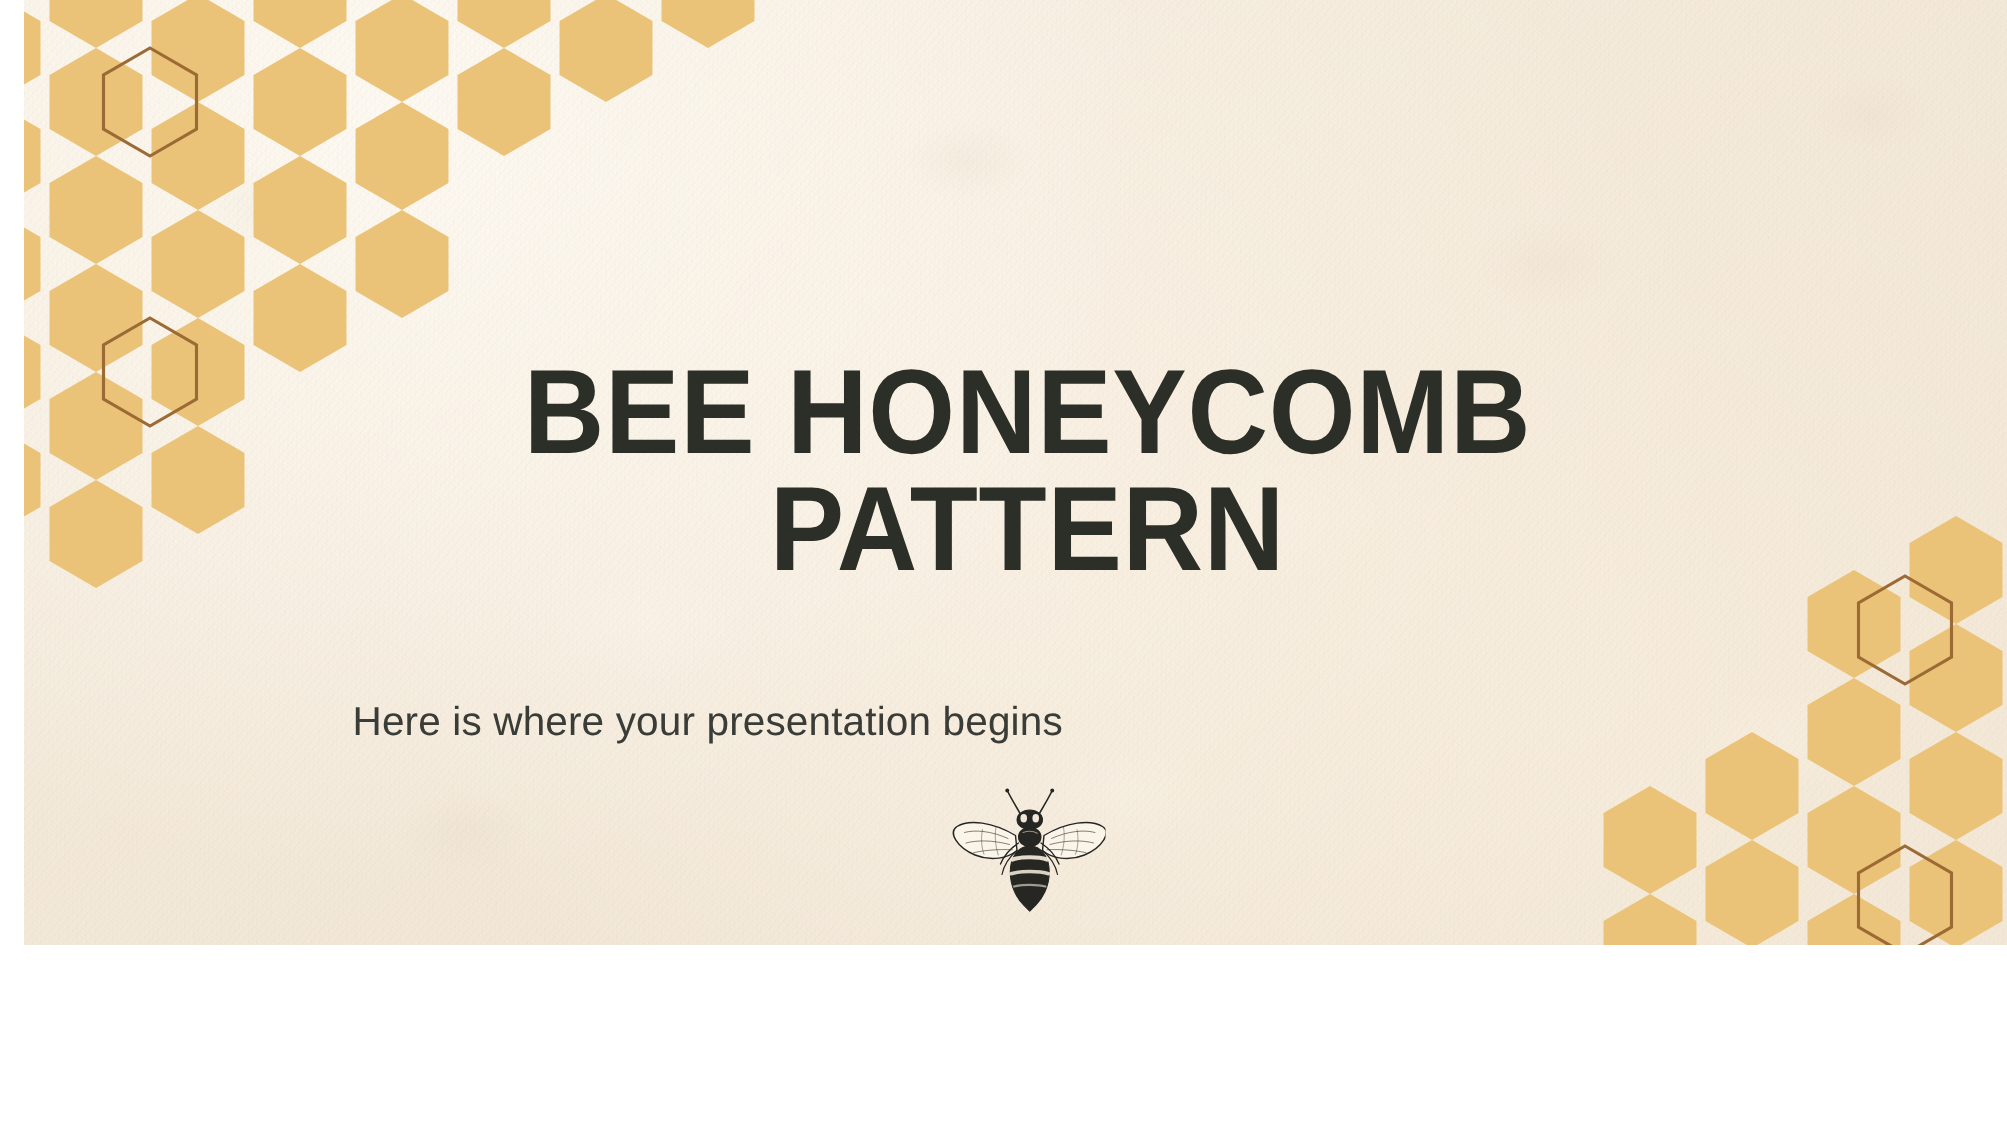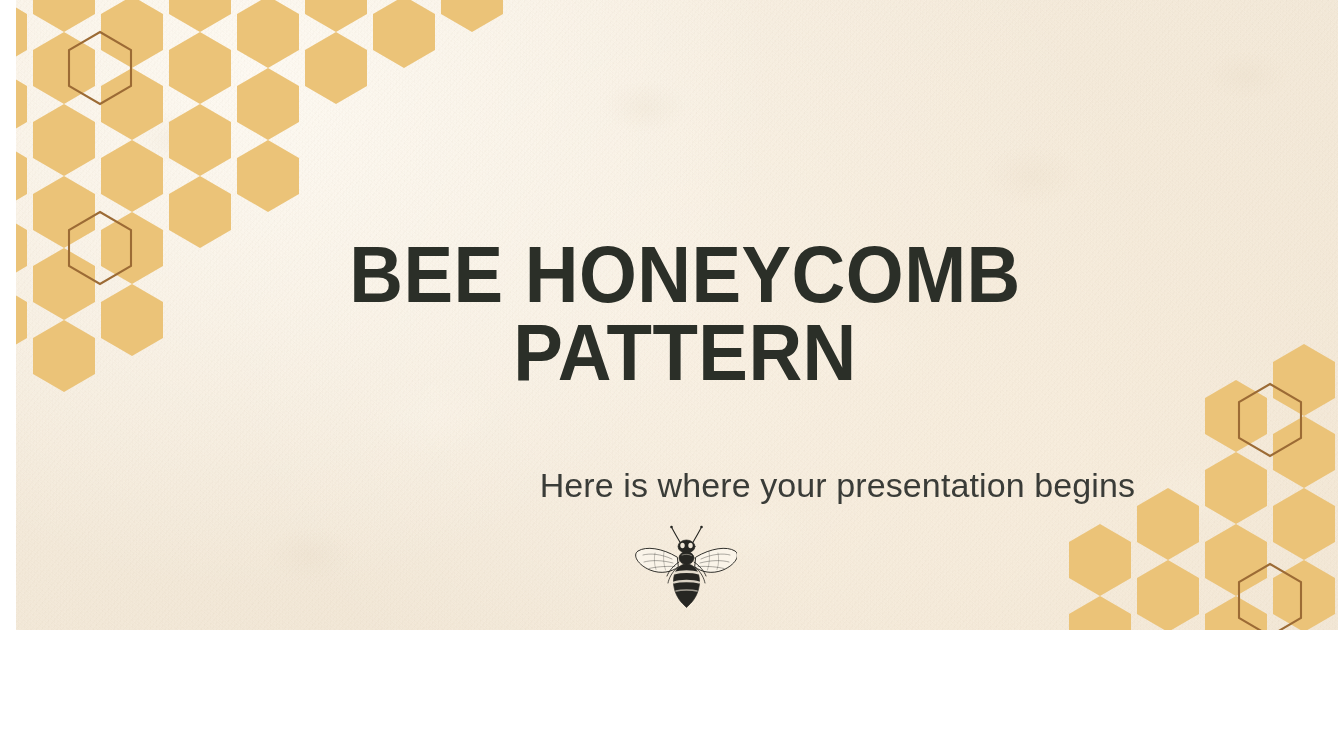--- a/index.html
+++ b/index.html
@@ -122,24 +122,24 @@
     white-space: pre-line;
   }
 
   .slide-subtitle {
     position: absolute;
     left: 50%;
     top: 466px;
     transform: translateX(-50%);
     margin: 0;
     width: 900px;
-    text-align: right;
+    text-align: left;
     font-family: "Liberation Sans", sans-serif;
     font-weight: 400;
-    font-size: 34px;
+    font-size: 27px;
     letter-spacing: 0.1px;
     color: #3a3c38;
   }
 
   .bee-wrap {
     position: absolute;
     left: 50%;
     top: 524px;
     transform: translateX(-50%);
     width: 104px;

